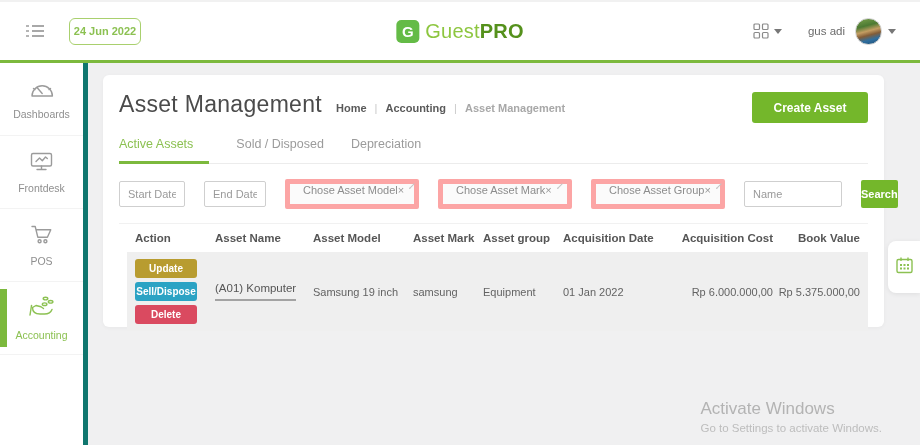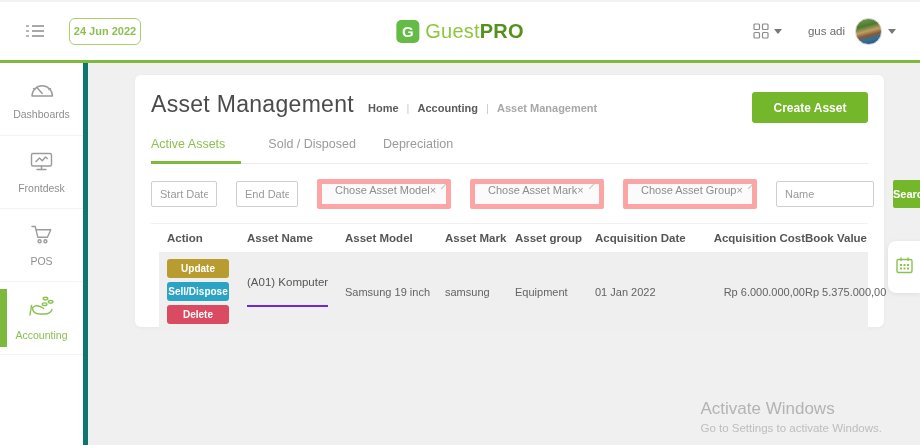--- a/index.html
+++ b/index.html
@@ -36,21 +36,21 @@
                border-bottom:1px solid #f3f3f3; position:relative; cursor:pointer; }
   .side-item svg { stroke:#9b9b9b; fill:none; stroke-width:1.4; stroke-linecap:round; stroke-linejoin:round; }
   .side-label { font-size:10.5px; color:#8f8f8f; margin-top:6px; }
   .side-item.active svg { stroke:#8cc152; }
   .side-item.active .side-label { color:#8cc152; }
   .side-item.active::before { content:""; position:absolute; left:0; top:7px; bottom:7px; width:7px; background:#7cb93d; }
 
   
   .main { flex:1; position:relative; }
   .card { position:absolute; left:15px; top:12px; right:36px; height:252px; background:#fff; border-radius:6px;
-          box-shadow:0 1px 4px rgba(0,0,0,.04); padding:17px 16px 0 16px;margin-left:32px; }
+          box-shadow:0 1px 4px rgba(0,0,0,.04); padding:17px 16px 0 16px; }
 
   .title-row { display:flex; align-items:flex-start; }
   .page-title { font-size:23px; color:#4b4b4b; letter-spacing:.3px; line-height:1.1; }
   .breadcrumb { margin:10px 0 0 14px; font-size:11px; }
   .bc-strong { color:#5a5a5a; font-weight:bold; }
   .bc-sep { color:#c9c9c9; margin:0 5px; }
   .bc-last { color:#a8a8a8; font-weight:bold; }
   .create-btn { margin-left:auto; width:116px; height:31px; background:#74b72b; border:none; border-radius:3px;
                 color:#fff; font-size:12px; font-weight:bold; cursor:pointer; font-family:inherit; }
 
@@ -79,21 +79,21 @@
   .th-right { text-align:right; }
   .trow { background:#efefef; margin-left:8px; padding:7px 8px; }
   .cell { font-size:11px; color:#636363; white-space:nowrap; }
   .cell-right { text-align:right; }
   .action-cell { display:flex; flex-direction:column; gap:4px; }
   .act-btn { width:62px; height:19px; border:none; border-radius:3px; color:#fff; font-size:10px; font-weight:bold;
              cursor:pointer; font-family:inherit; line-height:19px; padding:0; }
   .btn-update { background:#b89c30; }
   .btn-sell { background:#2ba3c4; }
   .btn-delete { background:#da4a60; }
-  .asset-link { display:inline-block; font-size:11.5px; color:#555; padding-bottom:17px; border-bottom:2px solid #6d28d9; cursor:pointer; white-space:nowrap; }
+  .asset-link { display:inline-block; font-size:11.5px; color:#555; padding-bottom:5px; border-bottom:2px solid #a3a3a3; cursor:pointer; white-space:nowrap; }
 
   .float-cal { position:absolute; right:0; top:178px; width:32px; height:52px; background:#fff; border-radius:8px 0 0 8px;
                box-shadow:0 1px 5px rgba(0,0,0,.08); display:flex; align-items:center; justify-content:center; cursor:pointer; }
 
   .watermark { position:absolute; right:38px; top:336px; color:#b3b3b3; }
   .wm1 { font-size:17px; }
   .wm2 { font-size:11.5px; color:#bdbdbd; margin-top:3px; }
 </style>
 </head>
 <body>

